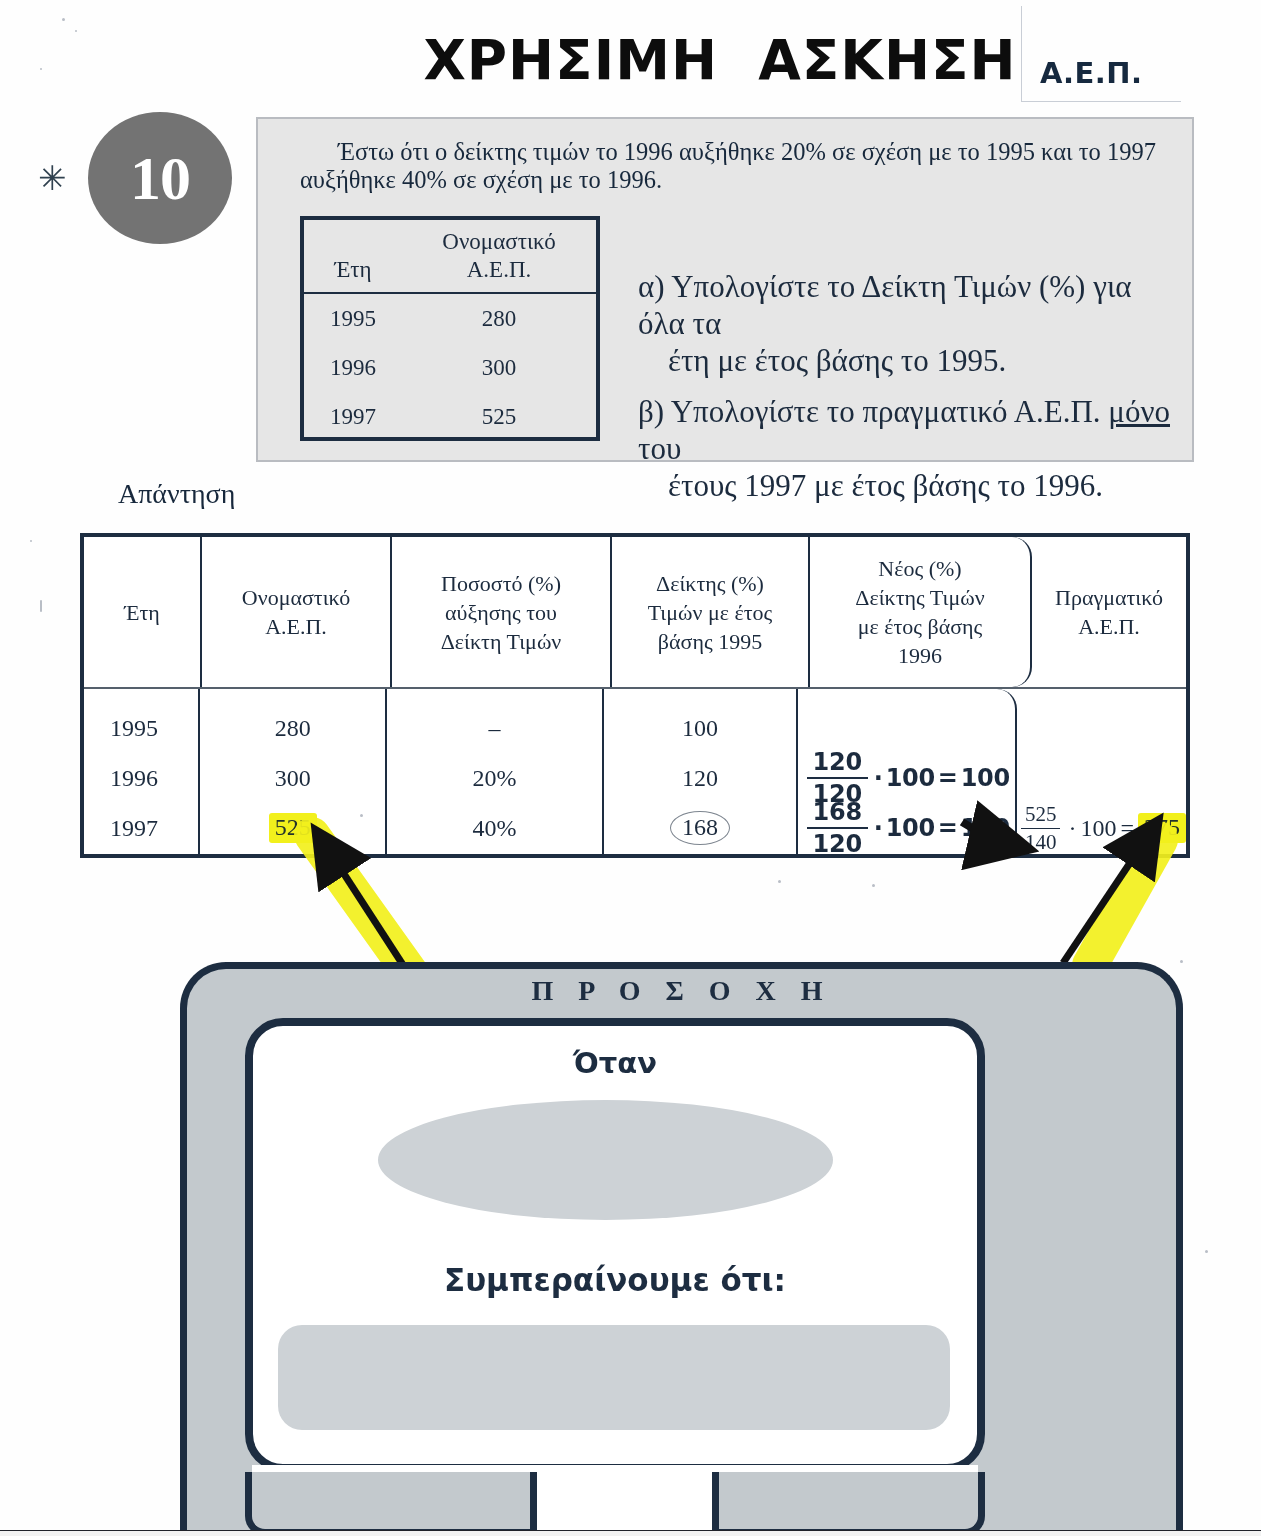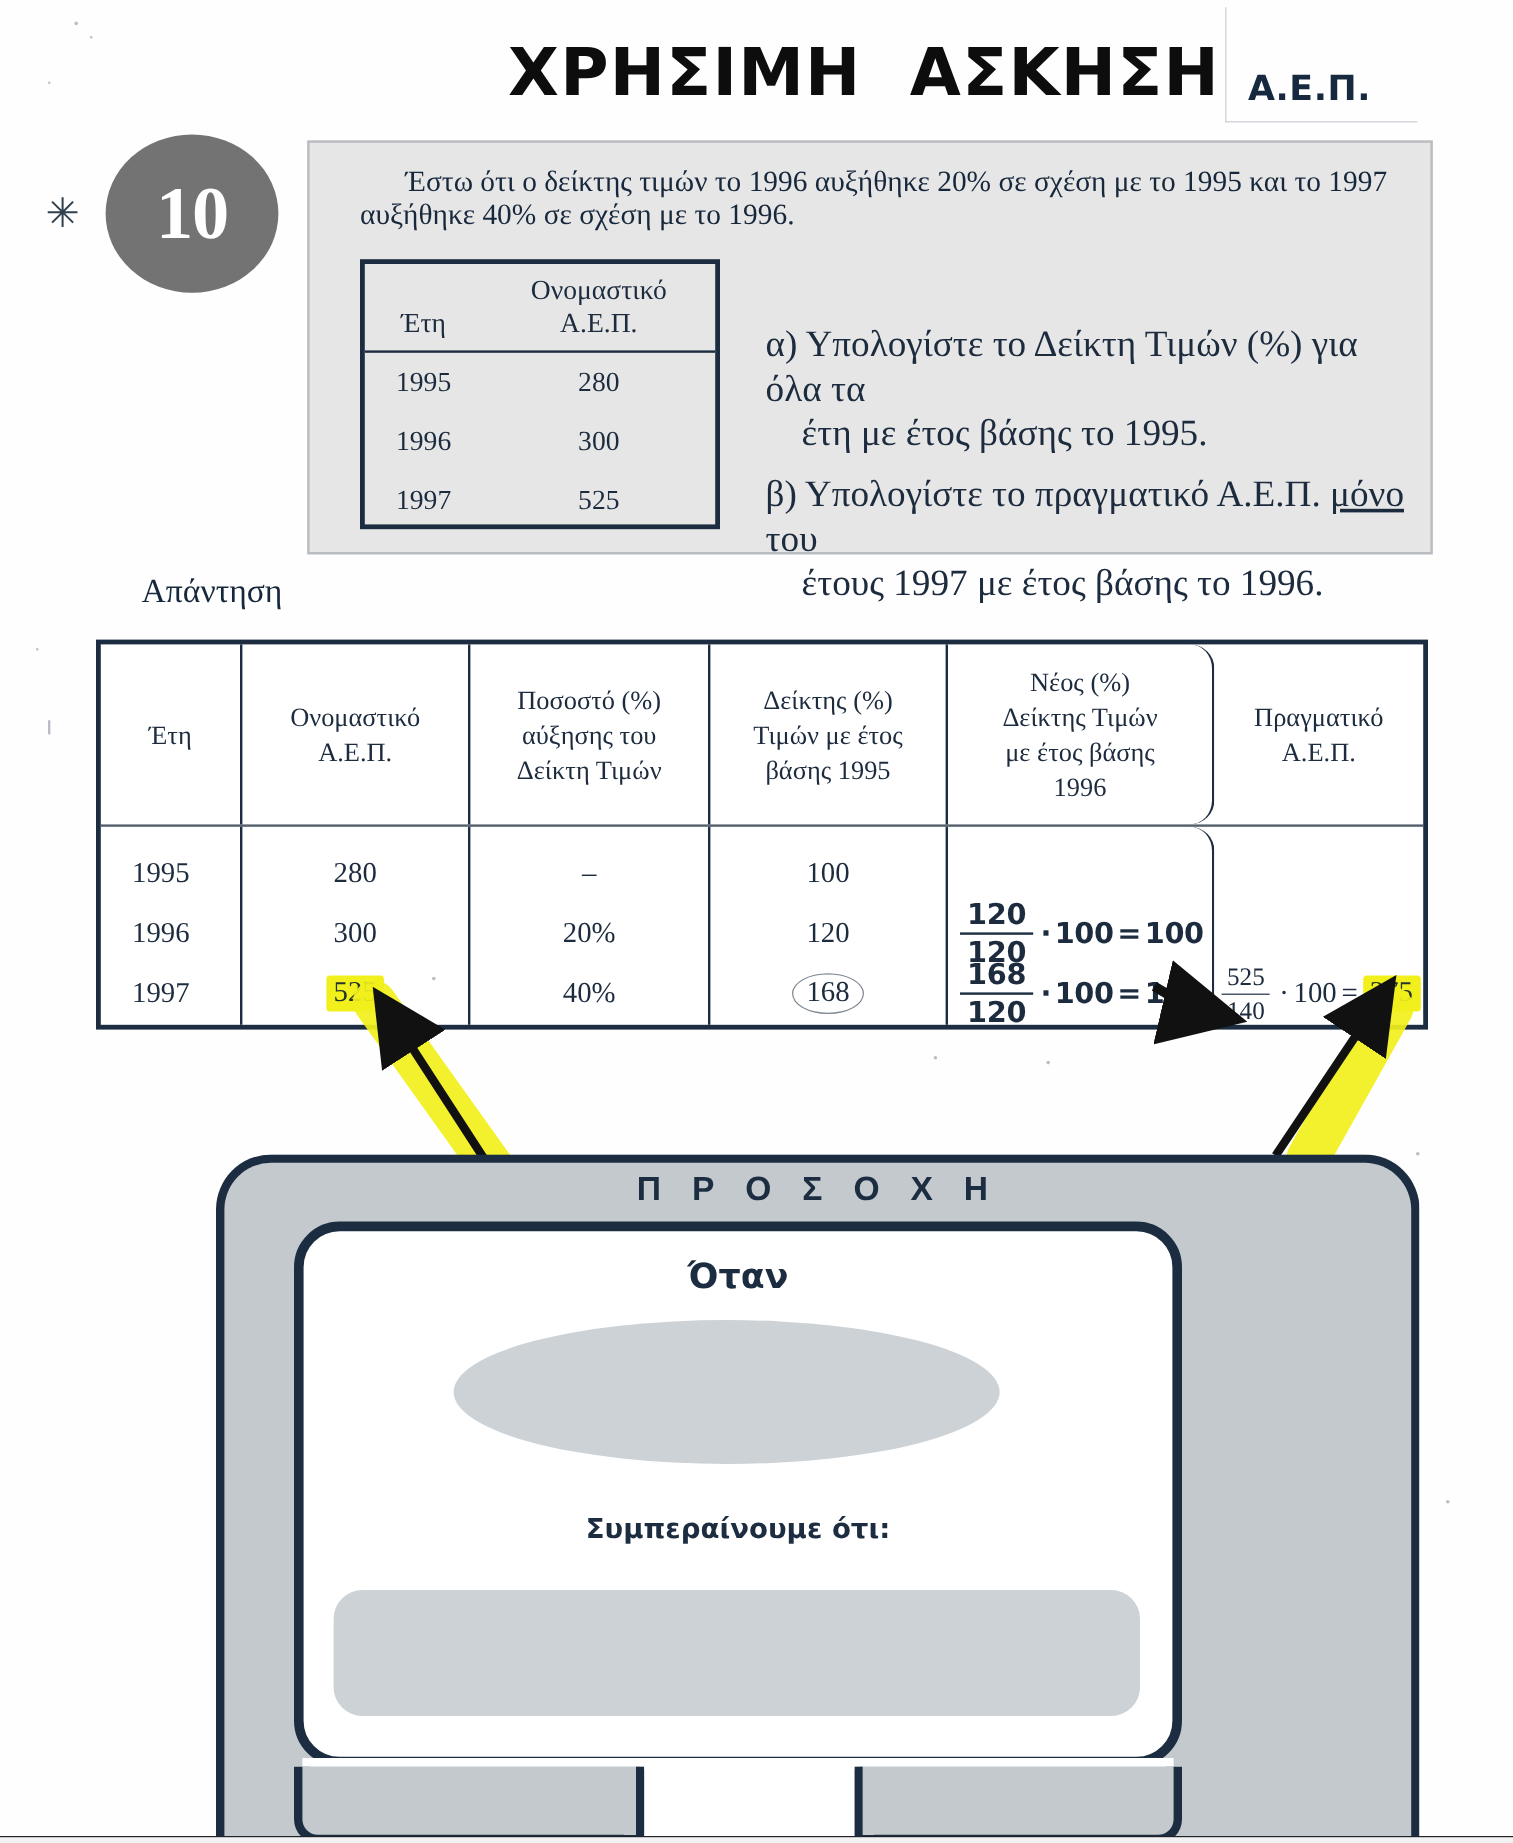--- a/index.html
+++ b/index.html
@@ -203,21 +203,21 @@
     align-items: center;
     justify-content: center;
     text-align: center;
     font-size: 22px;
     line-height: 29px;
     padding: 0 6px;
   }
   .ans-head > div:last-child { border-right: none; }
   .col1 { width: 118px; }
   .col2 { width: 190px; }
-  .col3 { width: 200px; }
+  .col3 { width: 220px; }
   .col4 { width: 198px; }
   .col5 { width: 222px; border-radius: 20px; }
   .col6 { flex: 1; }
 
   .ans-body {
     display: flex;
     height: 165px;
   }
   .ans-body > div {
     border-right: 2px solid #1d2d41;
@@ -326,21 +326,21 @@
     border-bottom: none;
     border-radius: 46px 46px 0 0;
     box-sizing: border-box;
   }
   .prosochi-title {
     position: absolute;
     left: 180px;
     top: 975px;
     width: 1003px;
     text-align: center;
-    font-family: Liberation Sans, sans-serif;
+    font-family: Liberation Serif, serif;
     font-weight: bold;
     font-size: 28px;
     letter-spacing: 9px;
     color: #1d2d41;
   }
   .prosochi-inner {
     position: absolute;
     left: 245px;
     top: 1018px;
     width: 740px;
@@ -387,21 +387,21 @@
   }
   .ellipse-txt .lbl { text-align: center; line-height: 33px; }
   .sympe {
     position: absolute;
     left: 245px;
     top: 1262px;
     width: 740px;
     text-align: center;
     font-family: "DejaVu Sans", sans-serif;
     font-weight: bold;
-    font-size: 23px;
+    font-size: 31px;
     color: #1d2d41;
   }
   .concl-pill {
     position: absolute;
     left: 278px;
     top: 1325px;
     width: 672px;
     height: 105px;
     background: #cdd2d6;
     border-radius: 24px;

